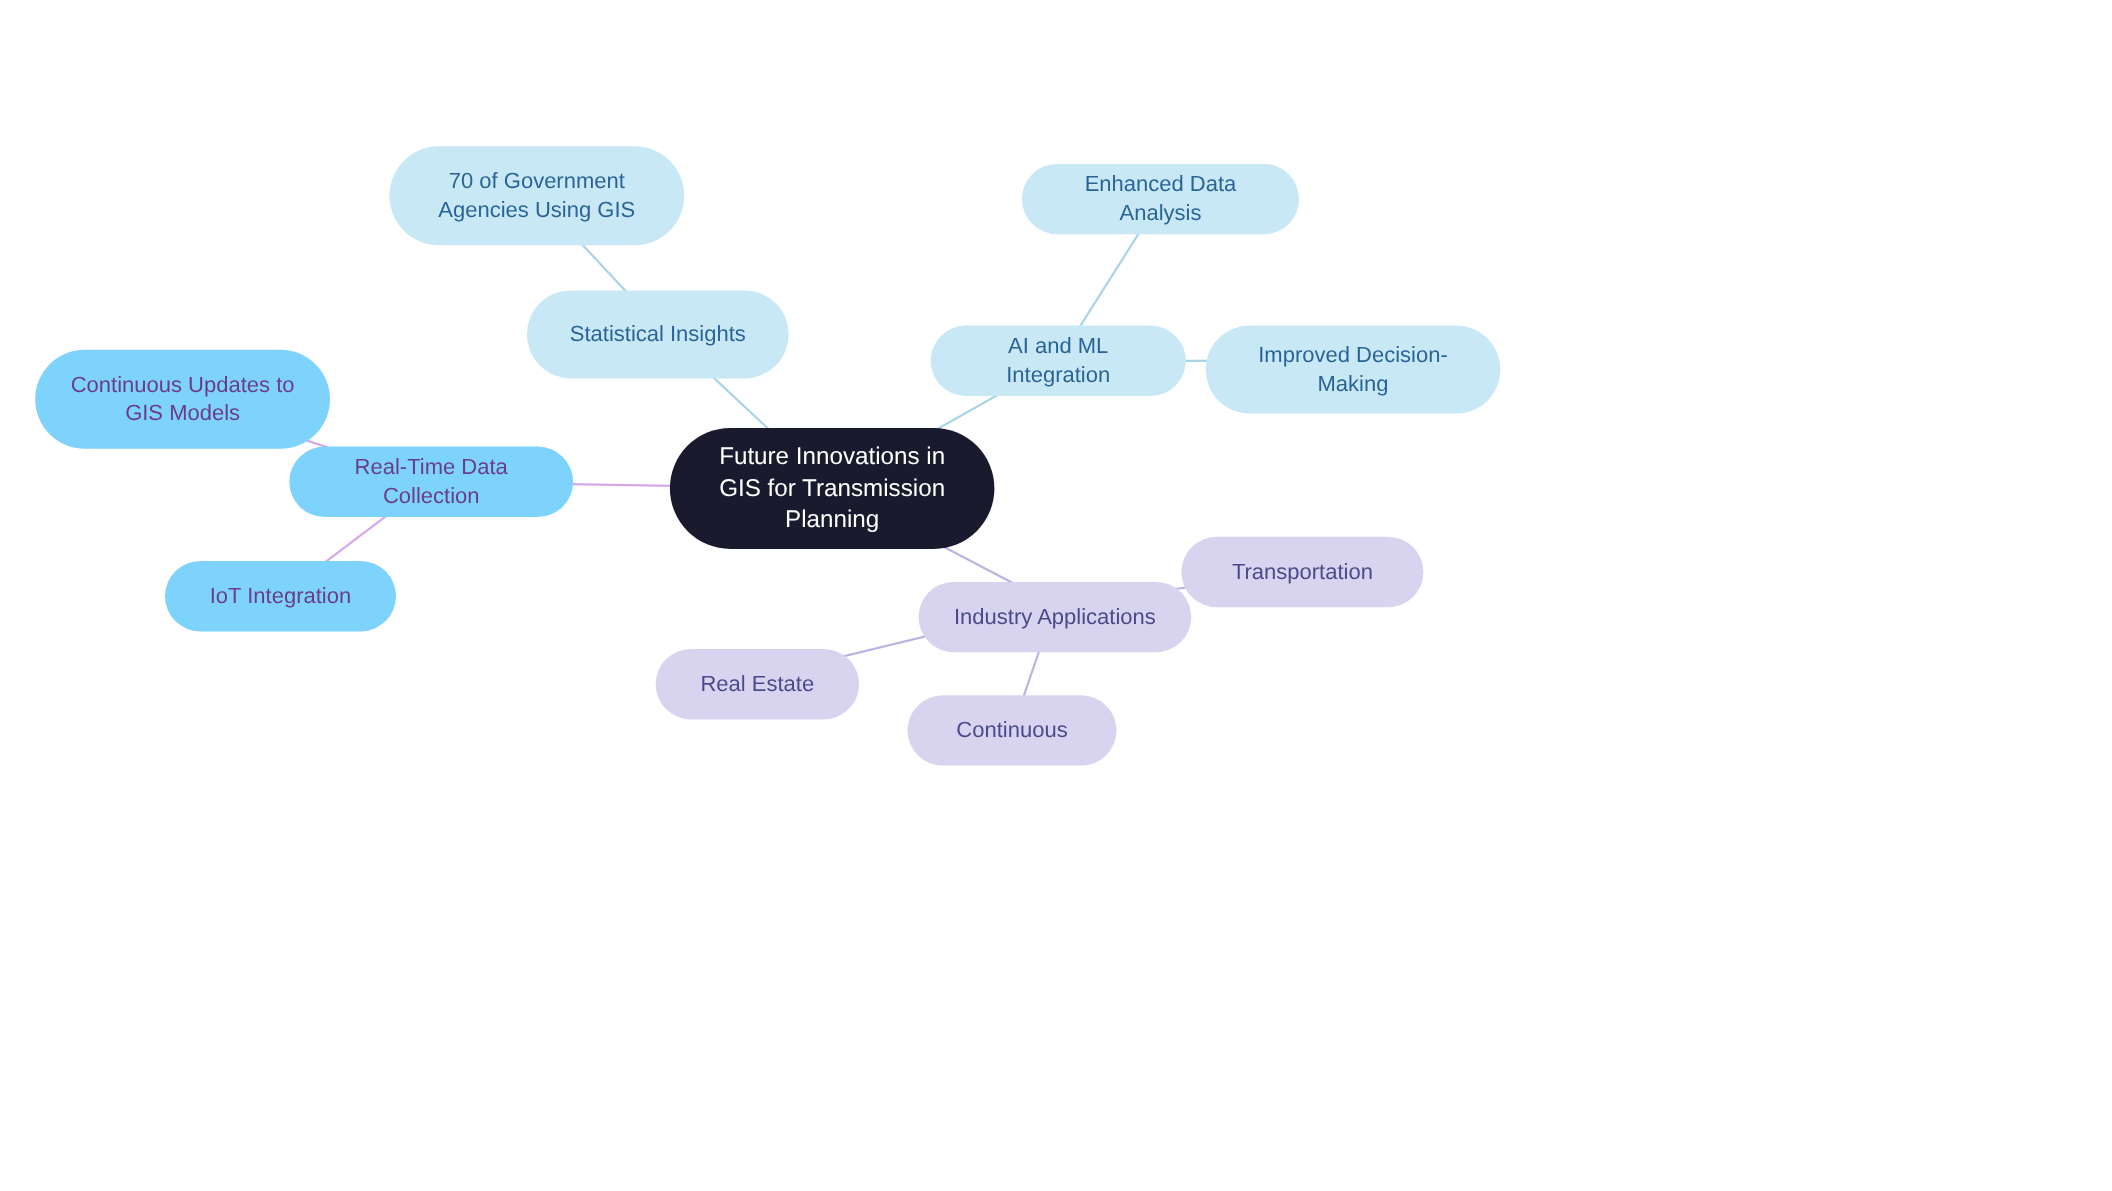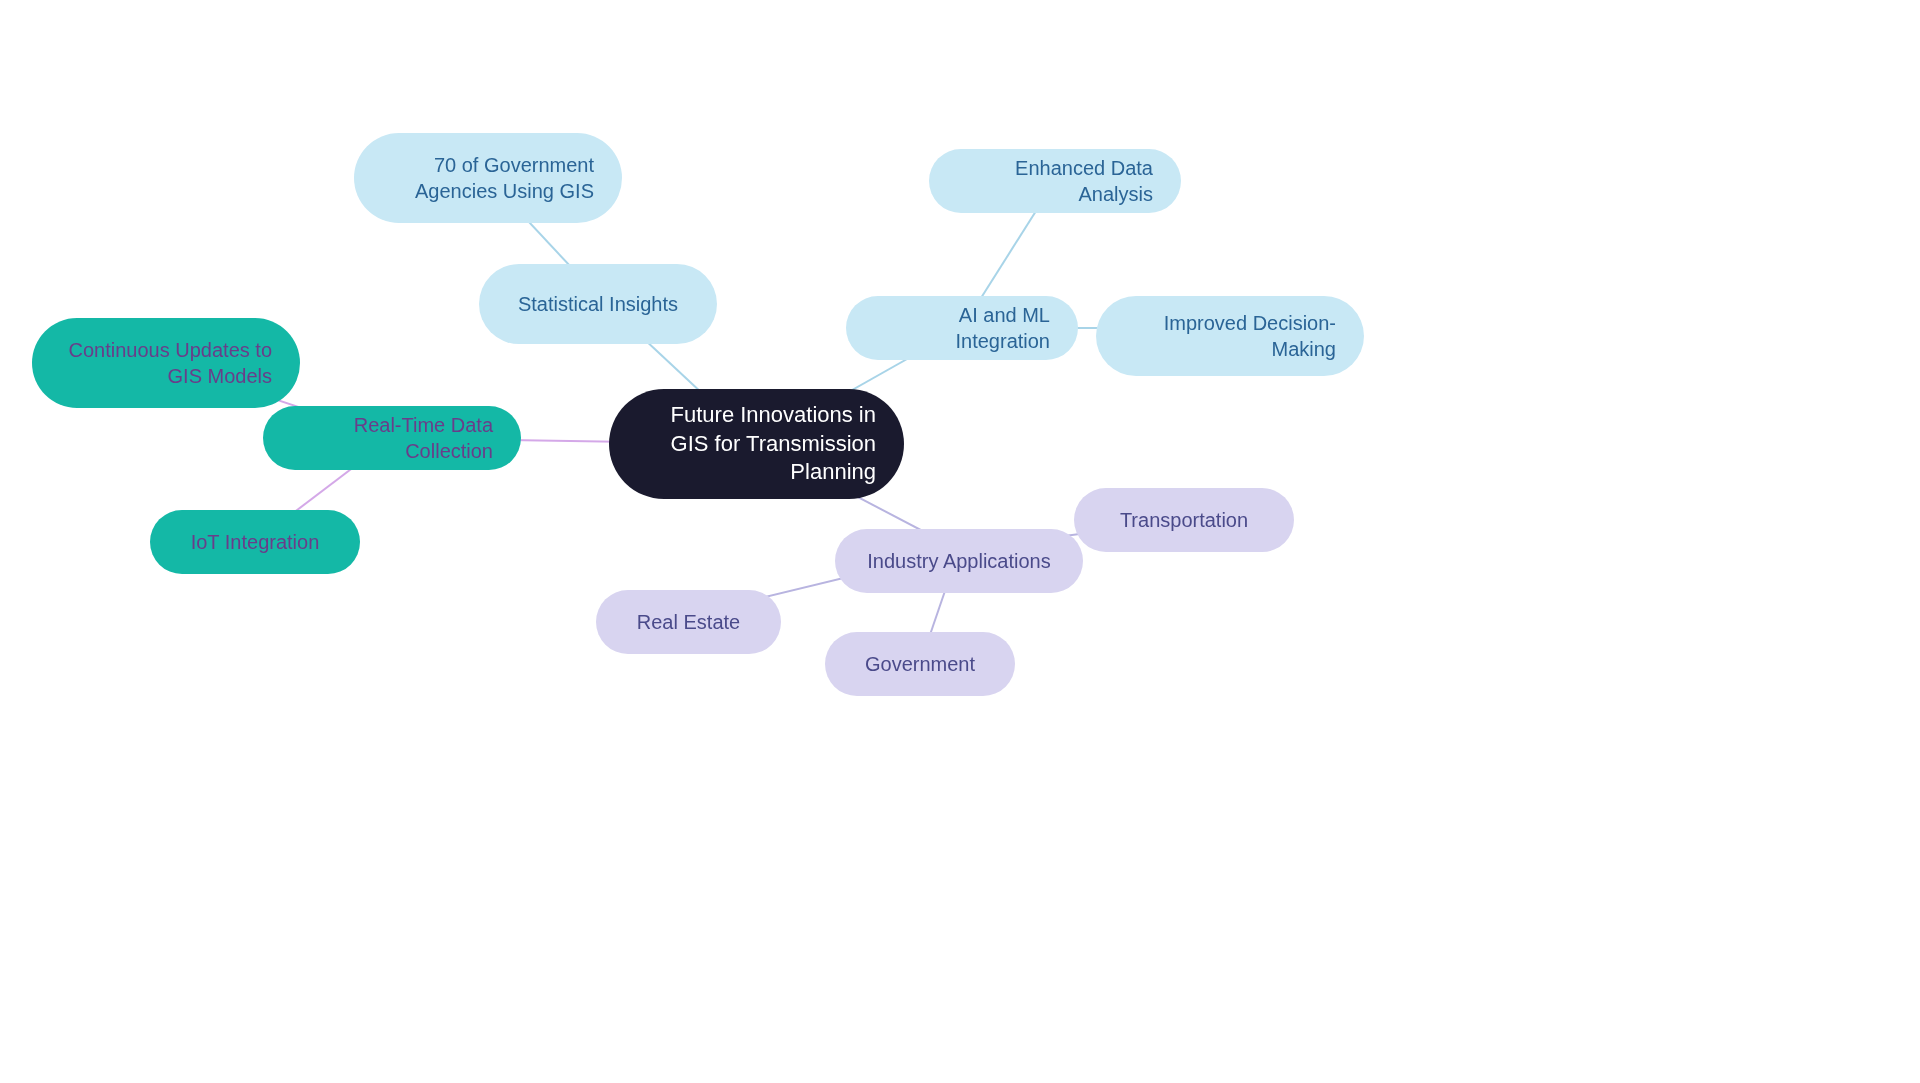--- a/index.html
+++ b/index.html
@@ -20,21 +20,21 @@
       pointer-events: none;
       z-index: 1;
     }
 
     .node {
       position: absolute;
       border-radius: 50px;
       display: flex;
       align-items: center;
       justify-content: center;
-      text-align: right;
+      text-align: center;
       z-index: 2;
       padding: 18px 28px;
       line-height: 1.3;
     }
 
     .node-center {
       background: #1a1a2e;
       color: #ffffff;
       font-size: 22px;
       font-weight: 500;
@@ -44,21 +44,21 @@
     }
 
     .node-blue {
       background: #c8e8f5;
       color: #2a6496;
       font-size: 20px;
       font-weight: 400;
     }
 
     .node-purple {
-      background: #14b8a6;
+      background: #7dd3fc;
       color: #6a3d8a;
       font-size: 20px;
       font-weight: 400;
     }
 
     .node-lavender {
       background: #d8d4f0;
       color: #4a4a8a;
       font-size: 20px;
       font-weight: 400;
@@ -124,14 +124,14 @@
 
 <div class="node node-lavender" style="left: 1074px; top: 488px; width: 220px; height: 64px;">
   <span>Transportation</span>
 </div>
 
 <div class="node node-lavender" style="left: 596px; top: 590px; width: 185px; height: 64px;">
   <span>Real Estate</span>
 </div>
 
 <div class="node node-lavender" style="left: 825px; top: 632px; width: 190px; height: 64px;">
-  <span>Government</span>
+  <span>Continuous</span>
 </div>
 
 </body></html>

